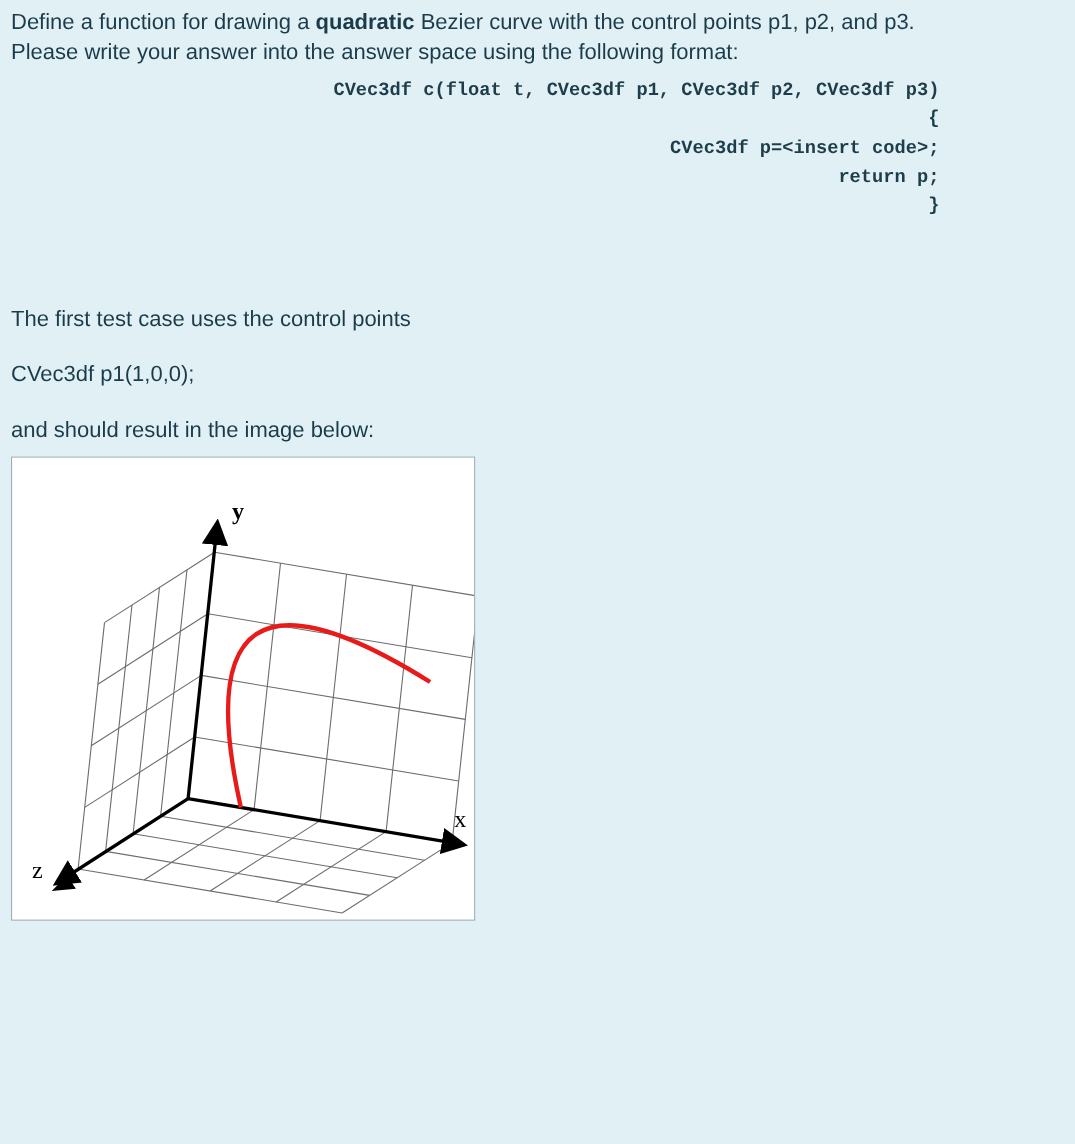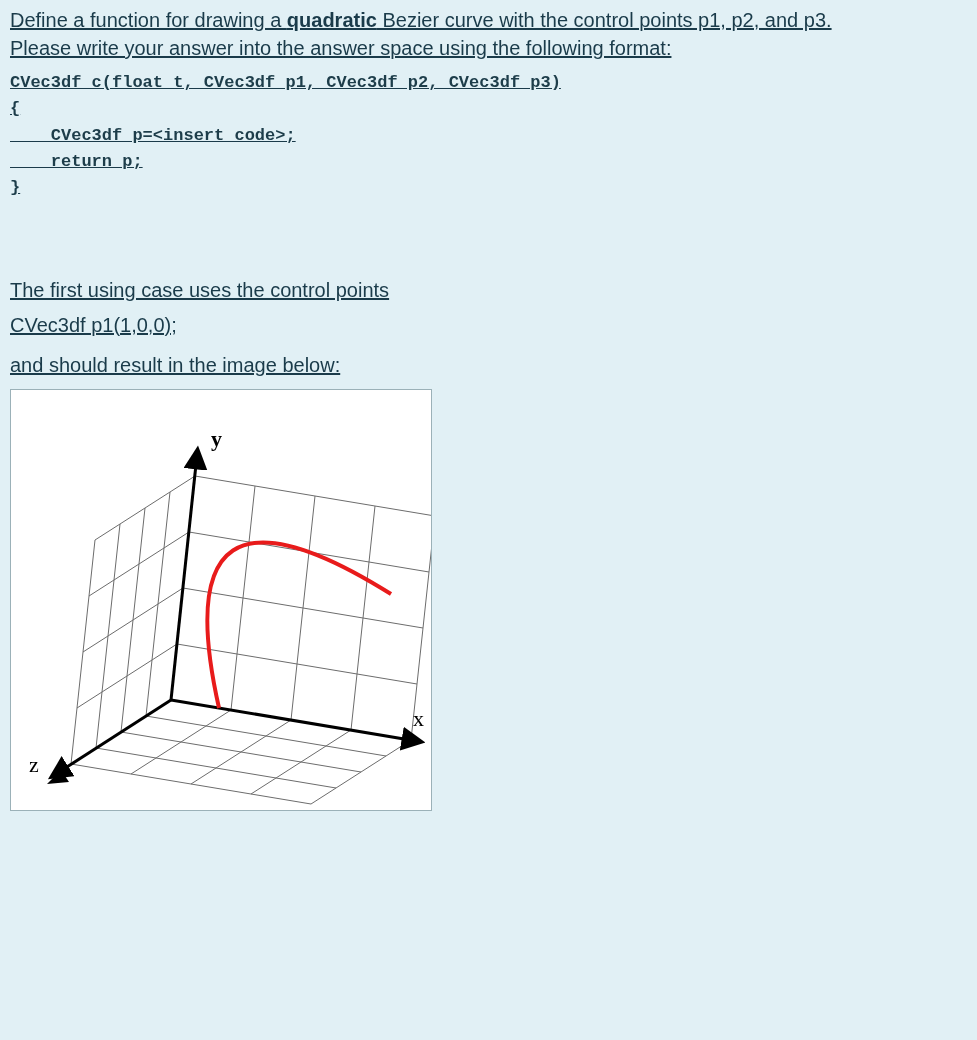--- a/index.html
+++ b/index.html
@@ -8,56 +8,56 @@
     width: 977px;
     background: #e1f0f5;
     font-family: "Segoe UI", Arial, sans-serif;
     color: #1a3b4a;
   }
   .page {
     padding: 6px 10px 20px 10px;
     box-sizing: border-box;
     width: 864px;
     min-height: 1040px;
-    text-decoration: underline;
   }
   .intro {
     font-size: 20px;
     line-height: 1.4;
     margin-bottom: 6px;
   }
   .intro strong {
     font-weight: 700;
   }
   pre.code {
     font-family: Consolas, "Courier New", monospace;
     font-size: 17px;
     font-weight: 600;
     line-height: 1.55;
     margin: 8px 0 0 0;
     white-space: pre;
     color: #1d3d4a;
+    text-align: right;
   }
   .spacer {
     height: 70px;
   }
   .para {
     font-size: 20px;
     line-height: 1.4;
     margin-top: 4px;
   }
   .cp-line {
     font-size: 20px;
     line-height: 1.35;
-    margin-top: 8px;
+    margin-top: 23px;
   }
   .cp-line:first-of-type { margin-top: 12px; }
   .result-text {
     font-size: 20px;
-    margin-top: 15px;
+    margin-top: 26px;
     margin-bottom: 12px;
   }
   .figure {
     background: #ffffff;
     border: 1px solid #9bb1b8;
     width: 420px;
     height: 420px;
     position: relative;
   }
   .figure svg {
@@ -76,21 +76,21 @@
   </div>
 
   <pre class="code"><span>CVec3df c(float t, CVec3df p1, CVec3df p2, CVec3df p3)</span>
 <span>{</span>
 <span>    CVec3df p=&lt;insert code&gt;;</span>
 <span>    return p;</span>
 <span>}</span></pre>
 
   <div class="spacer"></div>
 
-  <div class="para">The first using case uses the control points</div>
+  <div class="para">The first test case uses the control points</div>
 
   <div class="cp-line">CVec3df p1(1,0,0);</div>
 
   <div class="result-text">and should result in the image below:</div>
 
   <div class="figure">
     <svg viewBox="0 0 420 420">
       <defs>
         <marker id="arrow" viewBox="0 0 10 10" refX="6" refY="5" markerWidth="8" markerHeight="8" orient="auto-start-reverse">
           <path d="M 0 0 L 10 5 L 0 10 z" fill="#000"></path>

